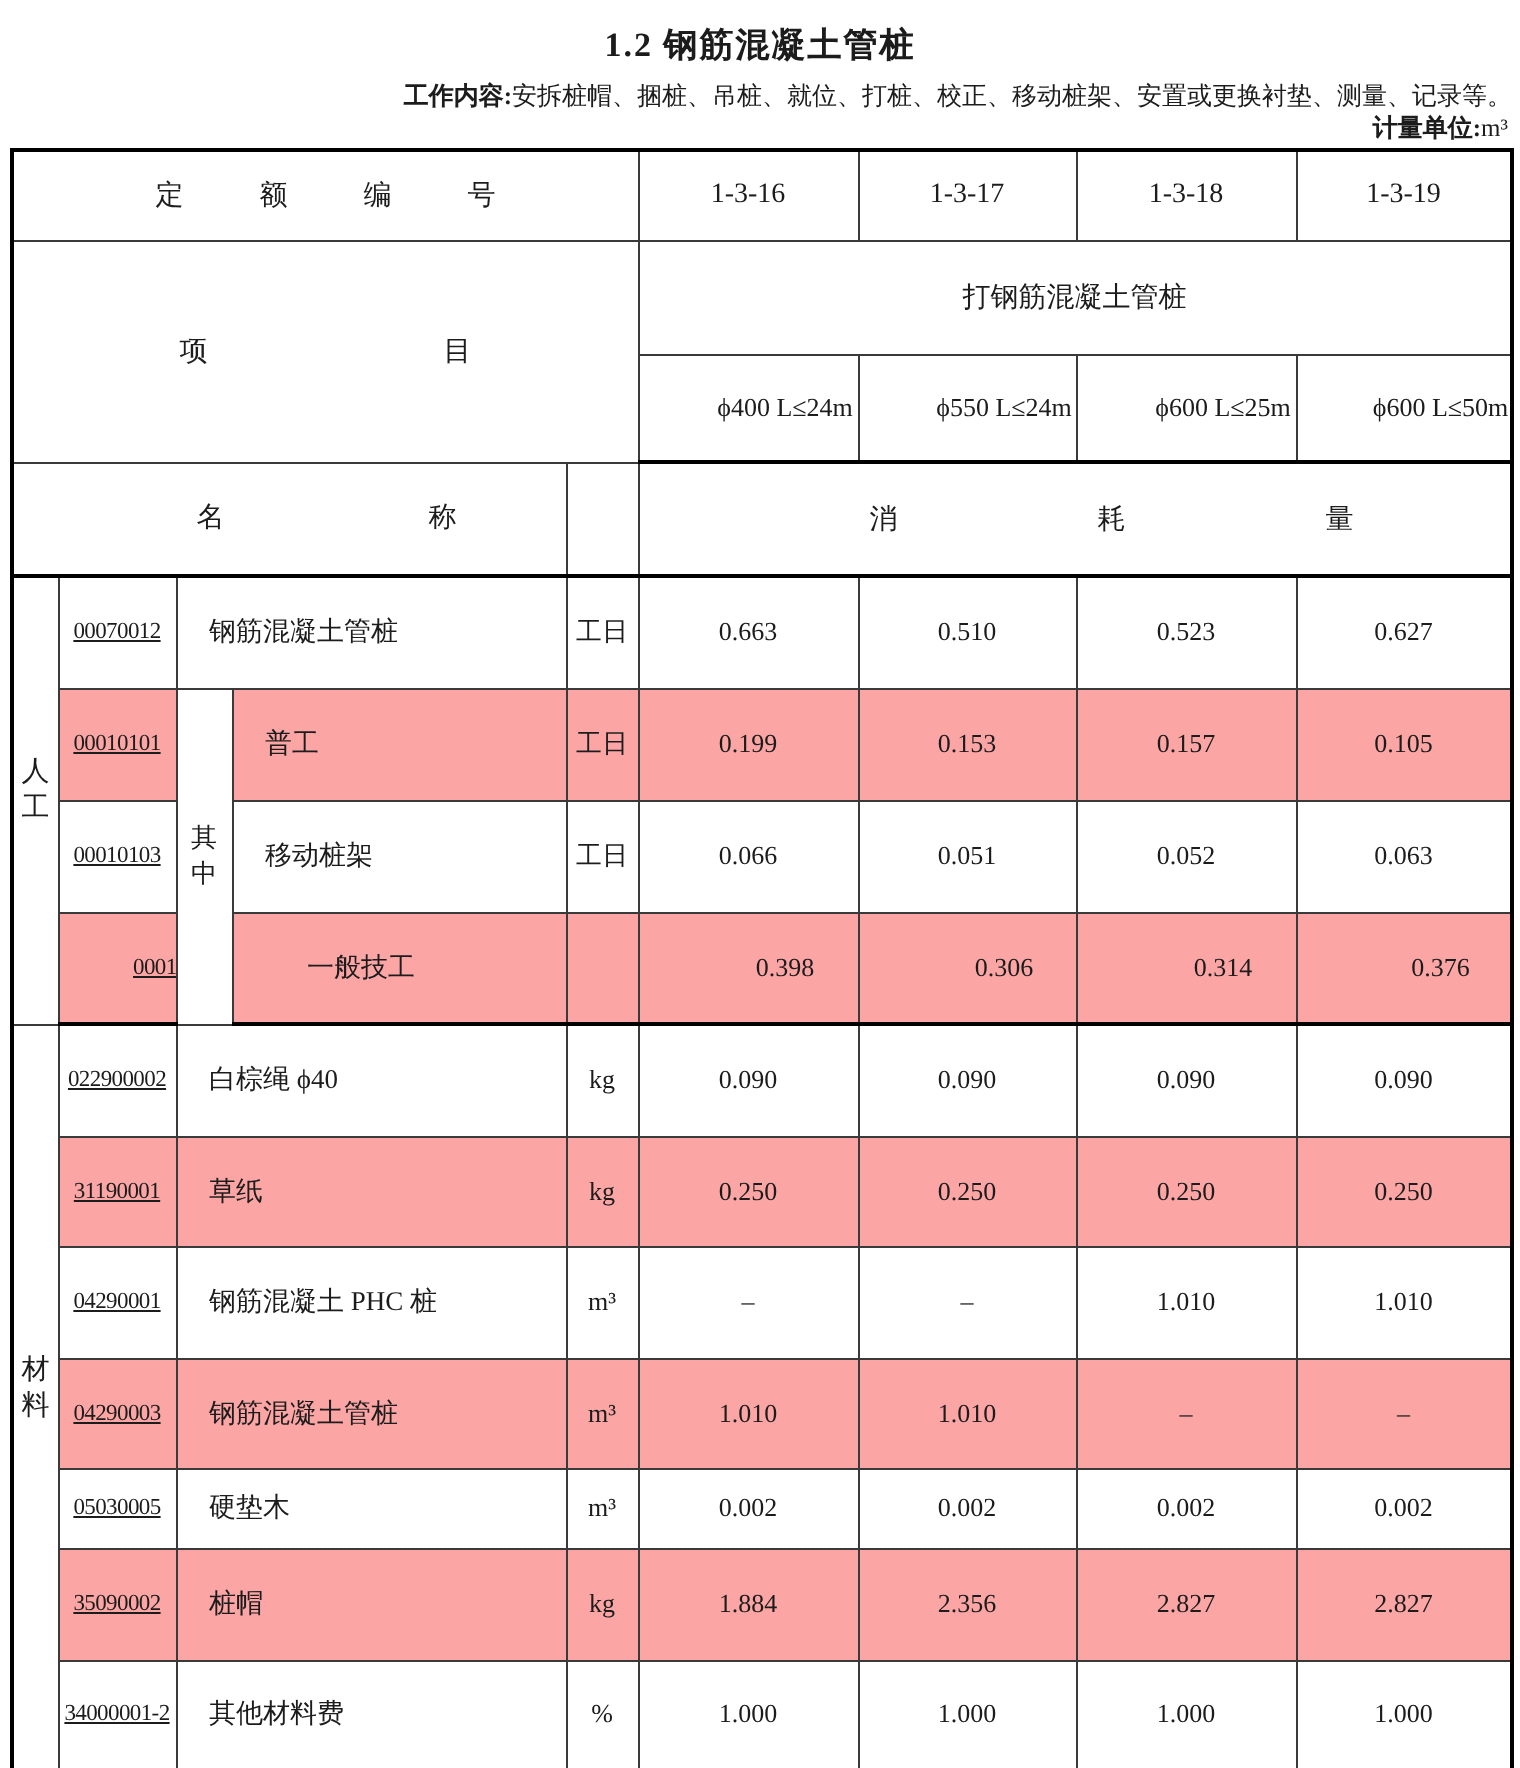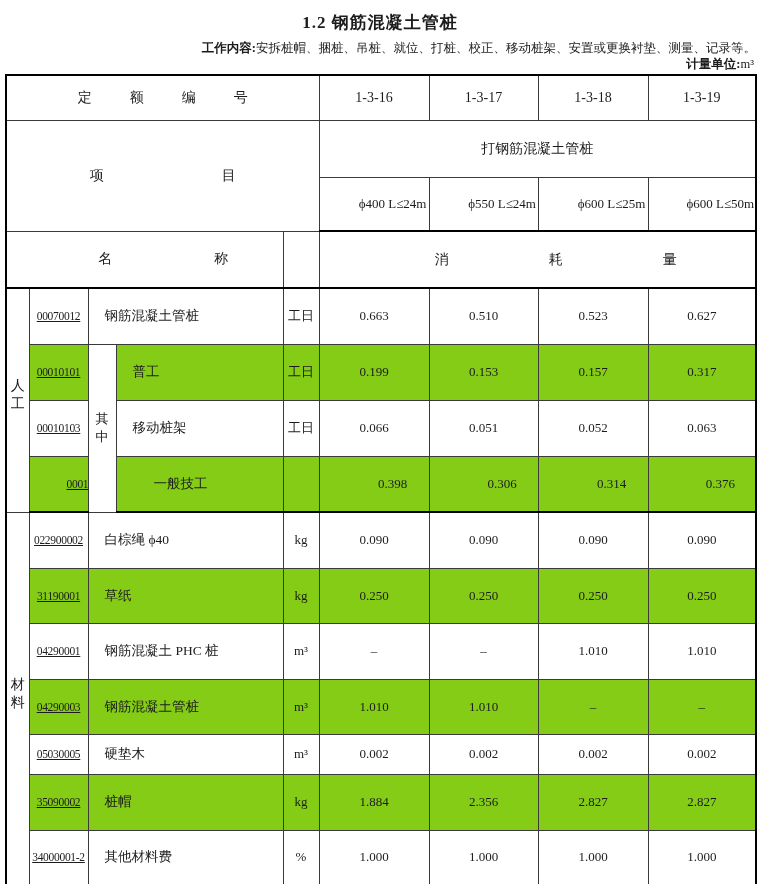--- a/index.html
+++ b/index.html
@@ -27,21 +27,21 @@
     border-collapse:collapse; table-layout:fixed;
     width:750px; margin-left:5px; margin-top:2px;
     border:2px solid #000;
   }
   td {
     border:1px solid #3a3a3a;
     text-align:center; vertical-align:middle;
     font-size:13px; padding:0; overflow:hidden;
   }
   tr.thickb td, td.thickb { border-bottom-width:2px; border-bottom-color:#000;padding-left:37px; }
-  td.shade { background:#84cc16; }
+  td.shade { background:#fca5a5; }
 
   td.namecell { text-align:left; padding-left:16px; font-size:13.5px; }
   td.code { font-size:11.5px; letter-spacing:-0.3px;text-decoration:underline; }
   td.hdr { font-size:14px; }
   td.spec { font-size:13px; }
 
   
   .ls38  { letter-spacing:38px;  margin-right:-38px;  white-space:nowrap; }
   .ls118 { letter-spacing:118px; margin-right:-118px; white-space:nowrap; }
   .ls102 { letter-spacing:102px; margin-right:-102px; white-space:nowrap; }
@@ -135,21 +135,21 @@
         <div class="vstack subgrp">
           <span>其</span>
           <span>中</span>
         </div>
       </td>
       <td class="namecell shade">普工</td>
       <td class="shade">工日</td>
       <td class="shade">0.199</td>
       <td class="shade">0.153</td>
       <td class="shade">0.157</td>
-      <td class="shade">0.317</td>
+      <td class="shade">0.105</td>
     </tr>
 
     <tr style="height:56px">
       <td class="code">00010103</td>
       <td class="namecell">移动桩架</td>
       <td>工日</td>
       <td>0.066</td>
       <td>0.051</td>
       <td>0.052</td>
       <td>0.063</td>

